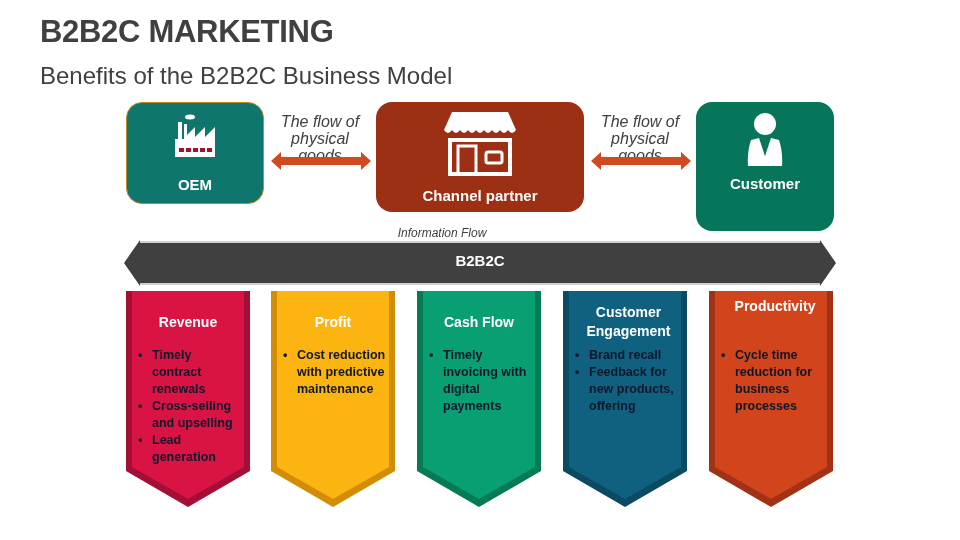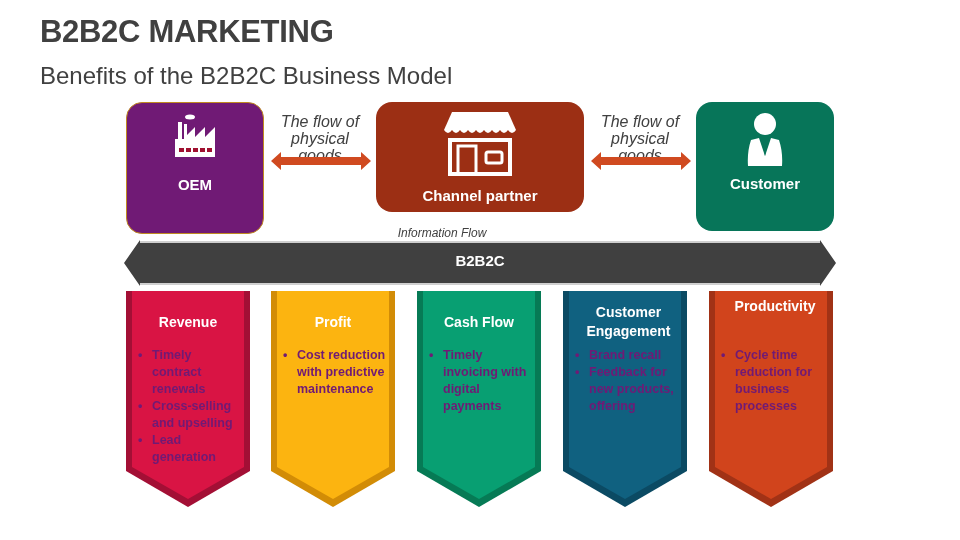--- a/index.html
+++ b/index.html
@@ -15,31 +15,31 @@
   .flow-label { position: absolute; font-size: 16px; font-style: italic; color: #404040; text-align: center; line-height: 17px; }
   .harrow { position: absolute; }
 
   .info-label { position: absolute; left: 0; width: 884px; top: 226px; text-align: center; font-size: 12px; font-style: italic; color: #404040; }
   .band { position: absolute; left: 124px; top: 238px; }
   .band-label { position: absolute; left: 0; width: 960px; top: 252px; text-align: center; font-size: 15px; font-weight: bold; color: #fff; }
 
   .card { position: absolute; top: 291px; width: 124px; height: 216px; }
   .card svg { position: absolute; left: 0; top: 0; }
   .card .head { position: absolute; left: 0; right: 0; text-align: center; color: #fff; font-weight: bold; font-size: 14px; line-height: 19px; }
-  .card ul { position: absolute; left: 10px; right: 6px; margin: 0; padding: 0; list-style: none; color: #701a75; font-weight: bold; font-size: 12.5px; line-height: 17px; }
+  .card ul { position: absolute; left: 10px; right: 6px; margin: 0; padding: 0; list-style: none; color: #0f172a; font-weight: bold; font-size: 12.5px; line-height: 17px; }
   .card li { position: relative; padding-left: 16px; }
   .card li::before { content: "\2022"; position: absolute; left: 2px; top: 0; }
 </style>
 </head>
 <body>
 
 <div class="title">B2B2C MARKETING</div>
 <div class="subtitle">Benefits of the B2B2C Business Model</div>
 
-<div class="node" style="left:126px; top:102px; width:138px; height:132px; background:#701a75; border:1px solid #C08A20;">
+<div class="node" style="left:126px; top:102px; width:138px; height:102px; background:#0f766e; border:1px solid #C08A20;">
   <svg width="44" height="46" viewBox="0 0 44 46" style="top:10px;">
     <ellipse cx="17" cy="4" rx="5" ry="2.5" fill="#fff"></ellipse>
     <rect x="5" y="9" width="4" height="17" fill="#fff"></rect>
     <rect x="11" y="11" width="3" height="15" fill="#fff"></rect>
     <polygon points="2,26 2,44 42,44 42,14 32,24 32,14 22,24 22,14 12,24 12,26" fill="#fff"></polygon>
     <g fill="#A01030">
       <rect x="6" y="35" width="5" height="4"></rect>
         <rect x="13" y="35" width="5" height="4"></rect>
       <rect x="20" y="35" width="5" height="4"></rect>
         <rect x="27" y="35" width="5" height="4"></rect>

